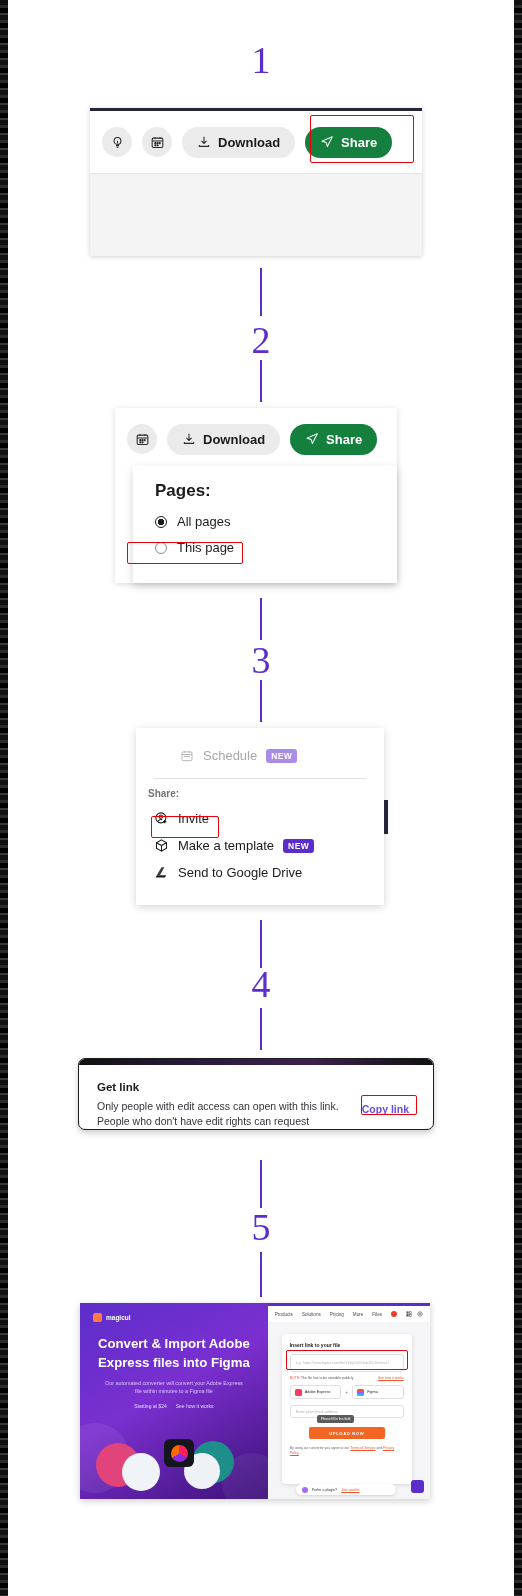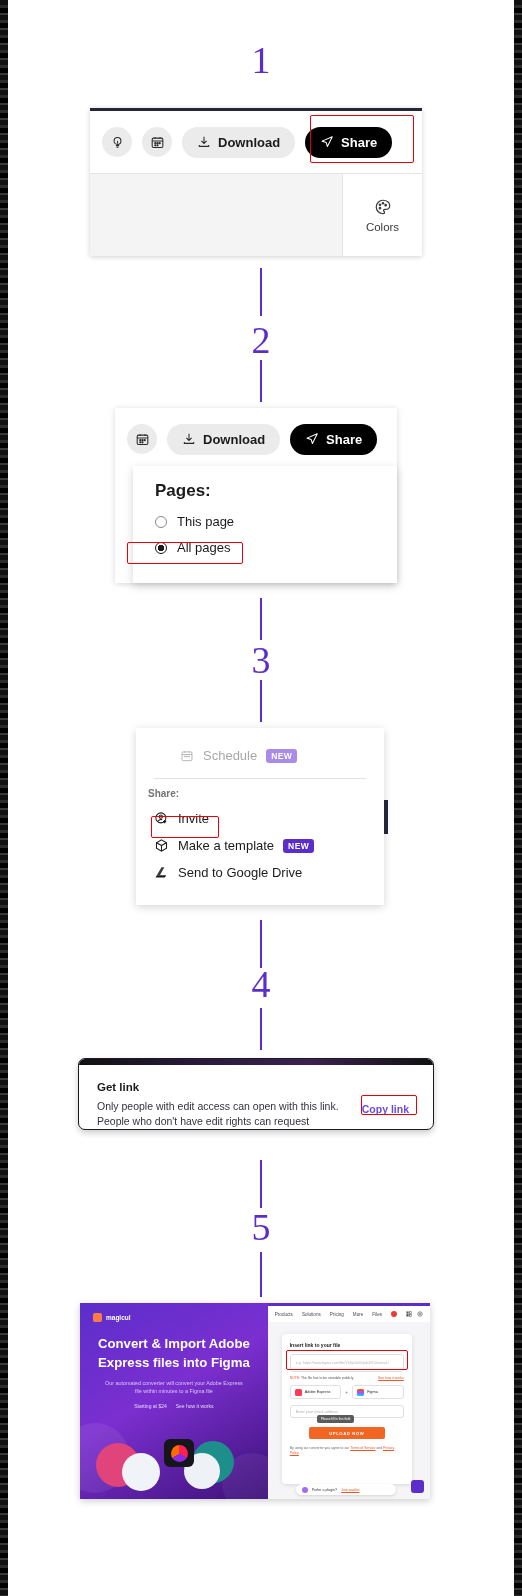--- a/index.html
+++ b/index.html
@@ -30,21 +30,21 @@
 
   
   #s1 { left:90px; top:108px; width:332px; height:148px;
         box-shadow:0 1px 5px rgba(0,0,0,.18); }
   #s1 .topline { height:3px; background:#26263a; }
   #s1 .toolbar { height:62px; display:flex; align-items:center; gap:10px; padding:0 12px; background:#fff; }
   .pill-ico { width:30px; height:30px; border-radius:50%; background:#ebebeb;
               display:flex; align-items:center; justify-content:center; }
   .pill { height:31px; border-radius:16px; background:#ebebeb; display:flex;
           align-items:center; gap:7px; padding:0 15px; font-size:13px; color:#1b1b1b; font-weight:600; }
-  .pill.primary { background:#000000; color:#fff; }
+  .pill.primary { background:#15803d; color:#fff; }
   #s1 .lower { display:flex; height:83px; border-top:1px solid #e4e4e4; }
   #s1 .lower .blank { flex:1; background:#f4f4f4; }
   #s1 .lower .colors { width:80px; background:#fff; border-left:1px solid #e4e4e4;
         display:flex; flex-direction:column; align-items:center; justify-content:center; gap:5px;
         font-size:11.5px; color:#3a3a3a; }
 
   
   #s2 { left:115px; top:408px; width:282px; height:175px;
         box-shadow:0 1px 6px rgba(0,0,0,.16); }
   #s2 .bar { height:62px; display:flex; align-items:center; gap:10px; padding:0 12px; background:#fff; }
@@ -178,32 +178,20 @@
         <span>
           <svg width="14" height="14" viewBox="0 0 24 24" fill="#fff">
             <path d="M21 3L3.5 10.5l7 2.2 2.2 7L21 3z" fill="none" stroke="#fff" stroke-width="1.8" stroke-linejoin="round"></path>
           </svg>
         </span>
         <span>Share</span>
       </div>
     </div>
     <div class="lower">
       <div class="blank"></div>
-      <div class="colors">
-        <span>
-          <svg width="18" height="18" viewBox="0 0 24 24" fill="none" stroke="#3a3a3a" stroke-width="1.6">
-            <path d="M12 3a9 9 0 100 18c1.3 0 2-.9 2-1.8 0-1.4-1.3-1.6-1.3-2.6 0-.8.7-1.4 1.6-1.4H16a5 5 0 005-5c0-4-4-7.2-9-7.2z"></path>
-            <circle cx="8" cy="9" r="1" fill="#3a3a3a"></circle>
-              <circle cx="12" cy="7" r="1" fill="#3a3a3a"></circle>
-            <circle cx="15.5" cy="9.5" r="1" fill="#3a3a3a"></circle>
-              <circle cx="8" cy="13.5" r="1" fill="#3a3a3a"></circle>
-          </svg>
-        </span>
-        <span>Colors</span>
-      </div>
     </div>
     <div class="redbox" style="left:220px; top:7px; width:104px; height:48px;"></div>
   </div>
 
   <div class="conn" style="top:268px; height:48px;"></div>
   <div class="step-num" style="top:318px;">2</div>
   <div class="conn" style="top:360px; height:42px;"></div>
 
   <div class="card" id="s2">
     <div class="bar">
@@ -232,26 +220,26 @@
           <svg width="14" height="14" viewBox="0 0 24 24">
             <path d="M21 3L3.5 10.5l7 2.2 2.2 7L21 3z" fill="none" stroke="#fff" stroke-width="1.8" stroke-linejoin="round"></path>
           </svg>
         </span>
         <span>Share</span>
       </div>
     </div>
     <div class="dropdown">
       <div class="lbl">Pages:</div>
       <div class="radio-row">
+        <span class="radio on"></span>
+        <span>All pages</span>
+      </div>
+      <div class="radio-row">
         <span class="radio"></span>
         <span>This page</span>
-      </div>
-      <div class="radio-row">
-        <span class="radio on"></span>
-        <span>All pages</span>
       </div>
       <div class="redbox" style="left:-6px; top:76px; width:116px; height:22px;"></div>
     </div>
   </div>
 
   <div class="conn" style="top:598px; height:42px;"></div>
   <div class="step-num" style="top:638px;">3</div>
   <div class="conn" style="top:680px; height:42px;"></div>
 
   <div class="card" id="s3">

